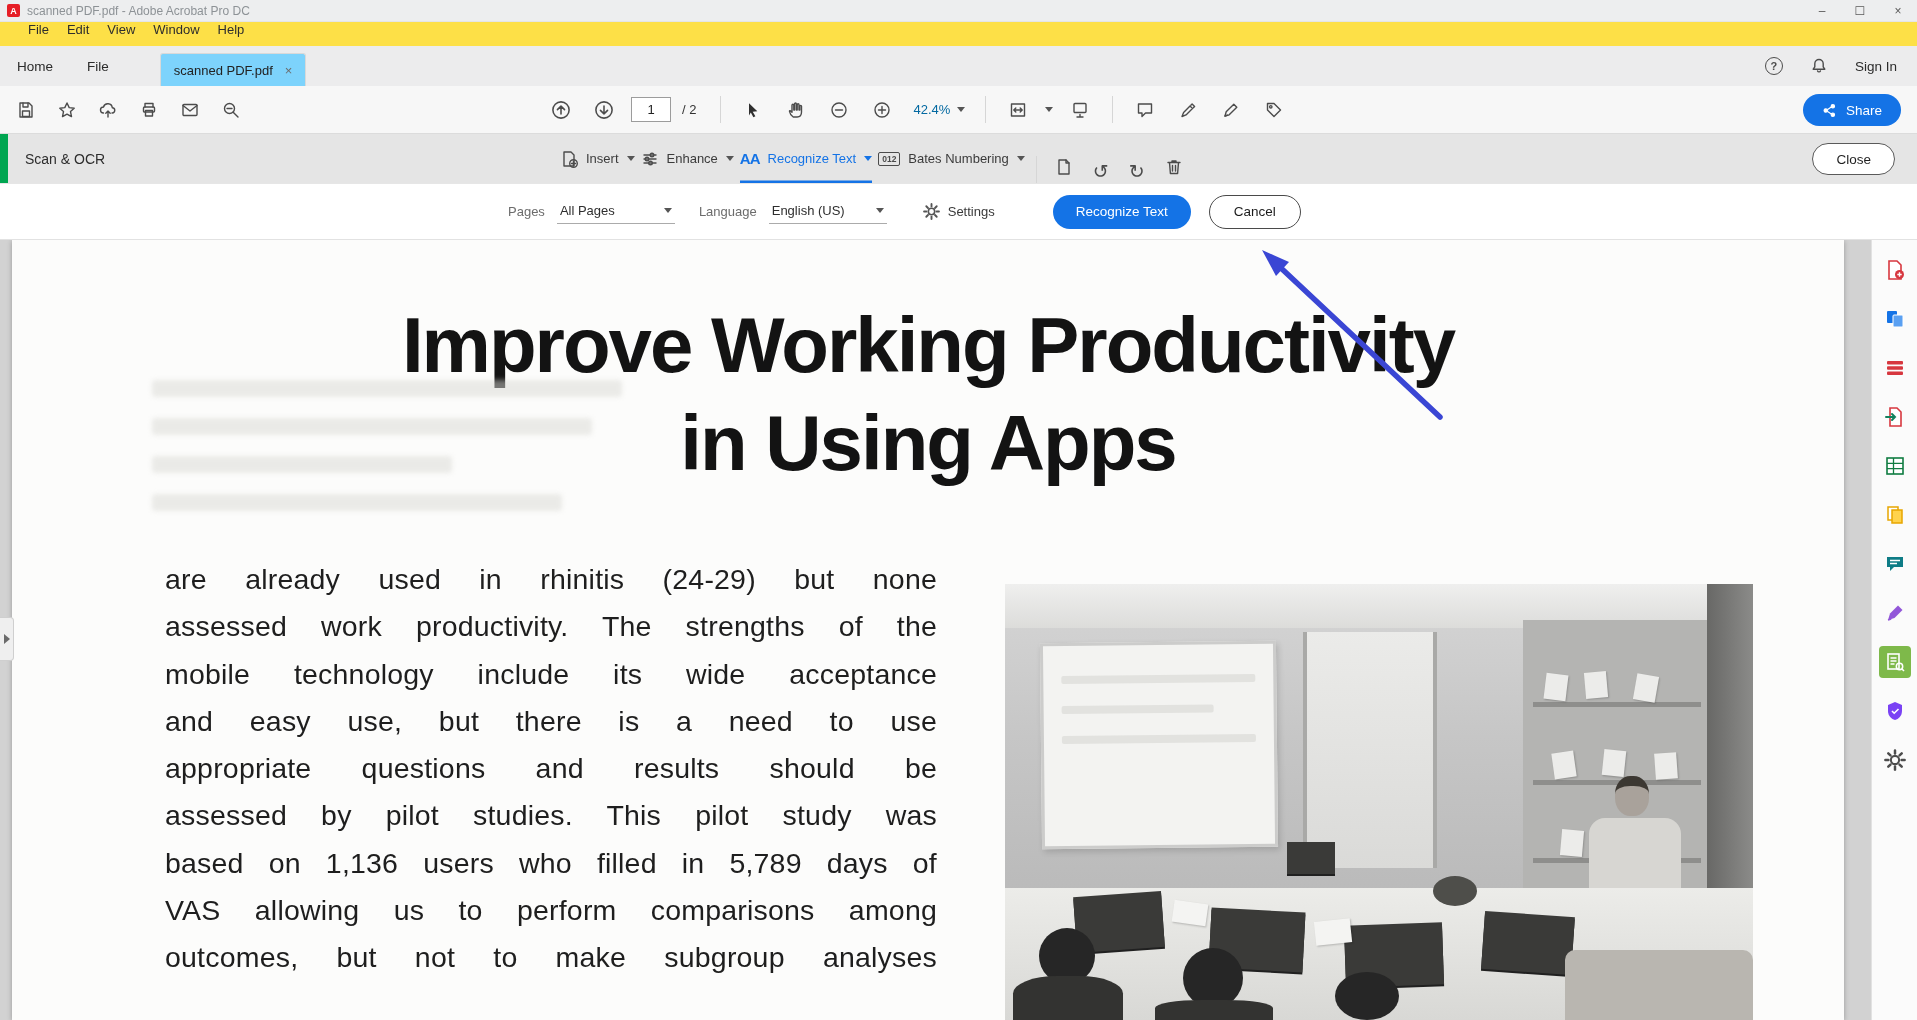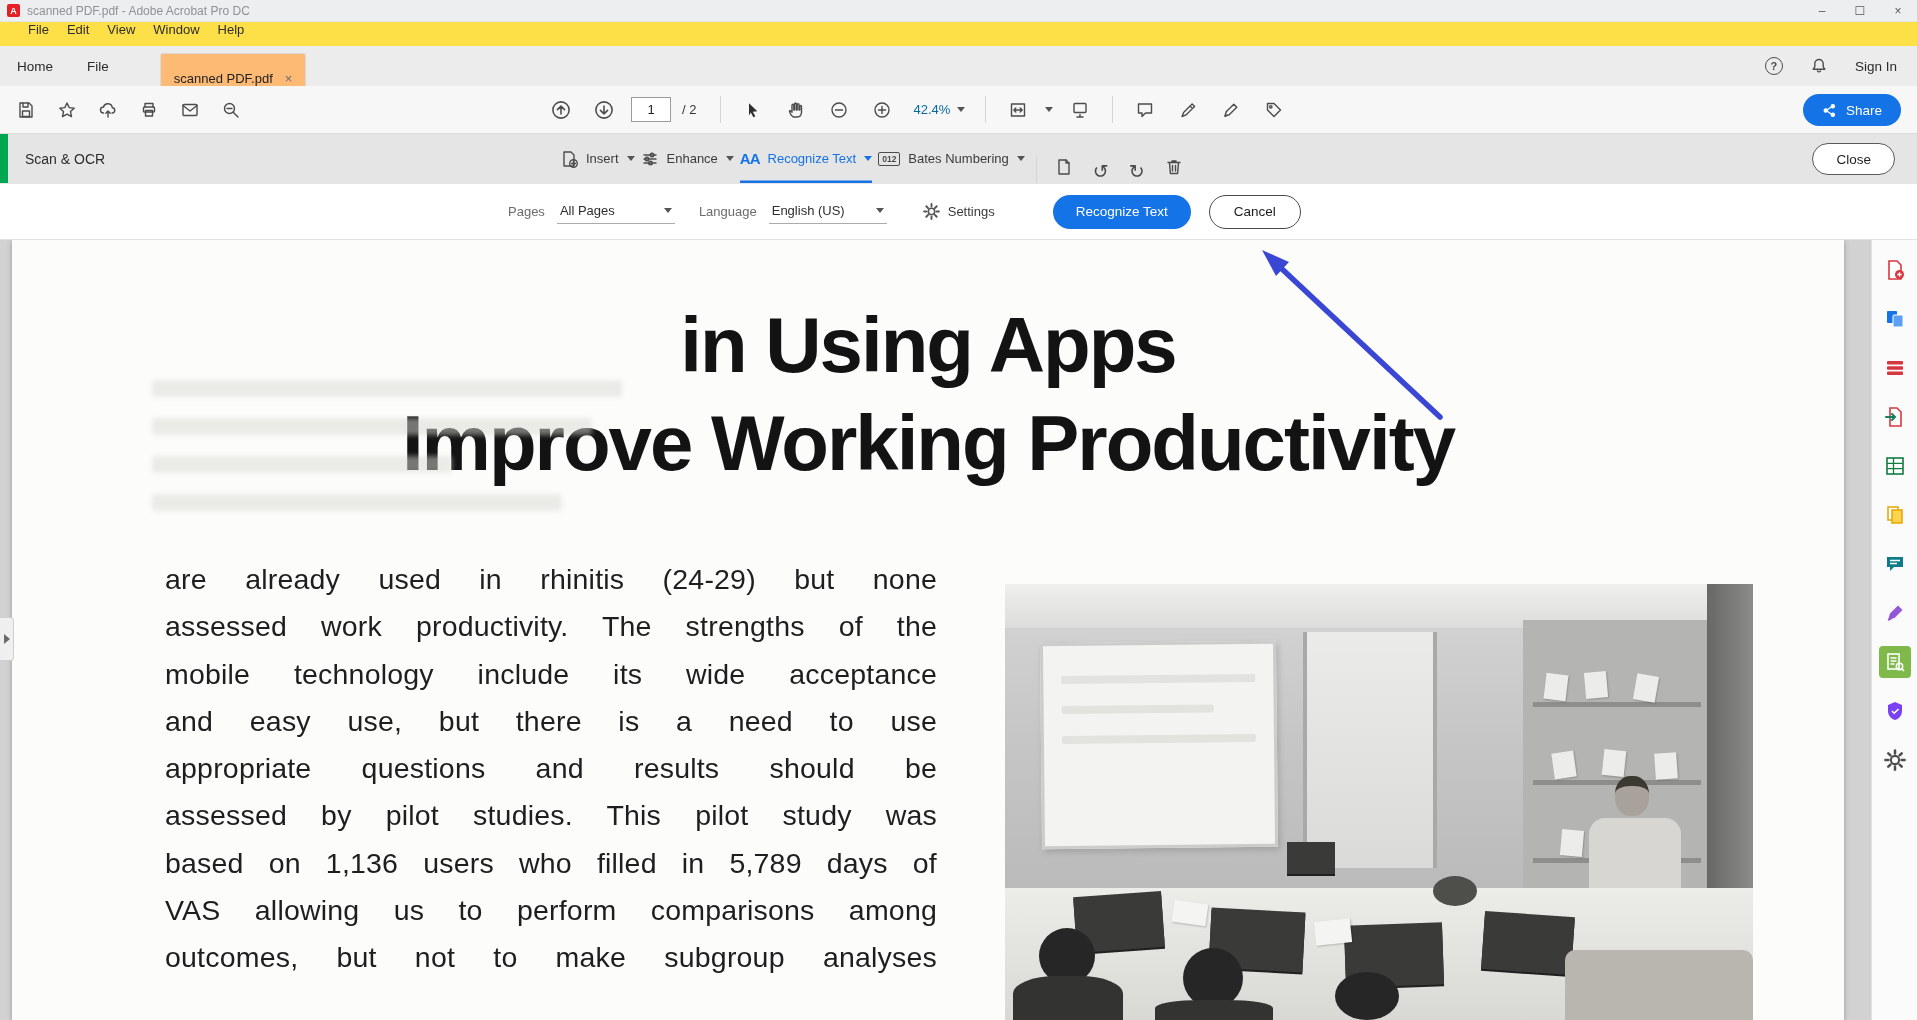--- a/index.html
+++ b/index.html
@@ -12,21 +12,21 @@
   .win-controls{margin-left:auto;display:flex;height:100%}
   .win-controls span{width:38px;height:100%;display:flex;align-items:center;justify-content:center;color:#5a5a5a;font-size:12px}
 
   
   .menubar{position:absolute;top:22px;left:0;right:0;height:24px;background:#fde047;display:flex;align-items:flex-start;padding-left:19px}
   .menubar span{padding:0 9px;font-size:13px;color:#2d2d2d}
 
   
   .tabbar{position:absolute;top:46px;left:0;right:0;height:40px;background:#ececed;display:flex;align-items:center}
   .tab-plain{padding:0 17px;height:100%;display:flex;align-items:center;font-size:13.5px;color:#2b2b2b}
-  .tab-doc{display:flex;align-items:flex-end;gap:12px;background:#fdba74;border:1px solid #d9d9d9;border-bottom:none;height:33px;margin-top:7px;margin-left:34px;padding:0 13px;font-size:13px;color:#222;border-radius:3px 3px 0 0}
+  .tab-doc{display:flex;align-items:center;gap:12px;background:#7dd3fc;border:1px solid #d9d9d9;border-bottom:none;height:33px;margin-top:7px;margin-left:34px;padding:0 13px;font-size:13px;color:#222;border-radius:3px 3px 0 0}
   .tab-close{color:#6b6b6b;font-size:13px}
   .tabbar-right{margin-left:auto;display:flex;align-items:center;gap:20px;padding-right:20px}
   .help-circle{width:18px;height:18px;border:1.4px solid #4c4c4c;border-radius:50%;display:flex;align-items:center;justify-content:center;font-size:11px;color:#4c4c4c;font-weight:bold}
   .signin{font-size:13.5px;color:#2b2b2b}
 
   
   .toolbar{position:absolute;top:86px;left:0;right:0;height:48px;background:#f7f7f7;border-bottom:1px solid #dcdcdc}
   .tb-left{position:absolute;left:10px;top:0;height:100%;display:flex;align-items:center;gap:9px}
   .tb-center{position:absolute;left:545px;top:0;height:100%;display:flex;align-items:center;gap:11px}
   .tb-btn{width:32px;height:32px;display:flex;align-items:center;justify-content:center}
@@ -358,22 +358,22 @@
         <span>Settings</span>
       </div>
       <button class="btn-primary">Recognize Text</button>
       <button class="btn-outline">Cancel</button>
     </div>
   </div>
 
   <div class="docarea">
     <div class="page">
       <div class="doc-heading">
+        <div>Improve Working Productivity</div>
         <div>in Using Apps</div>
-        <div>Improve Working Productivity</div>
       </div>
       <div class="ghost">
         <div style="width:470px"></div>
         <div style="width:440px"></div>
         <div style="width:300px"></div>
         <div style="width:410px"></div>
       </div>
       <div class="bodycol">
         <div>are already used in rhinitis (24-29) but none</div>
         <div>assessed work productivity. The strengths of the</div>

